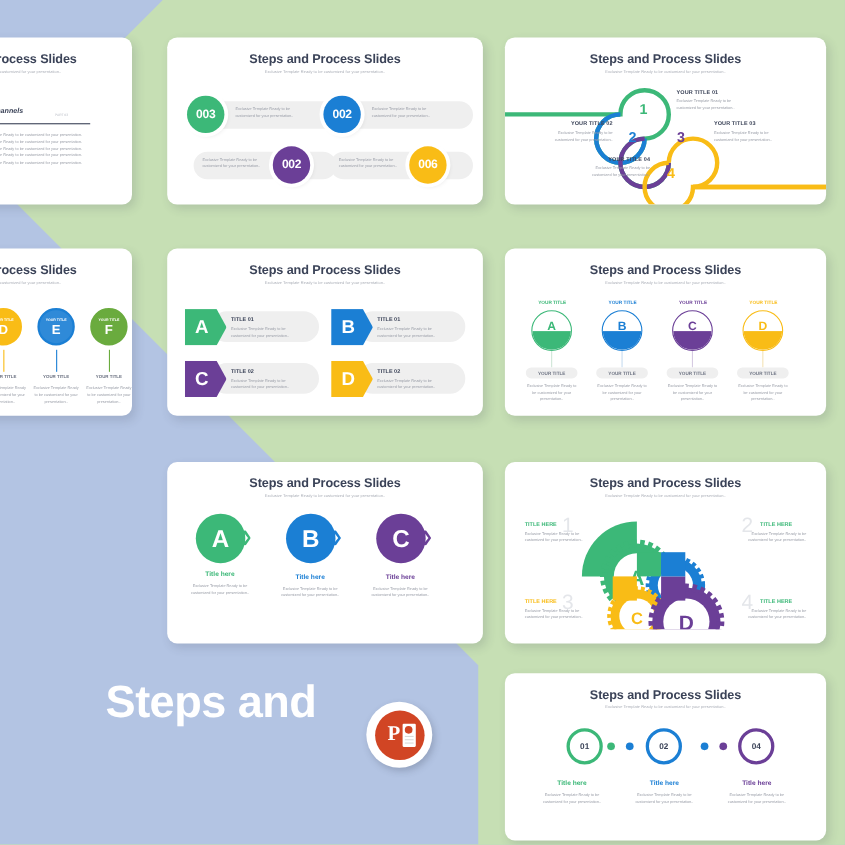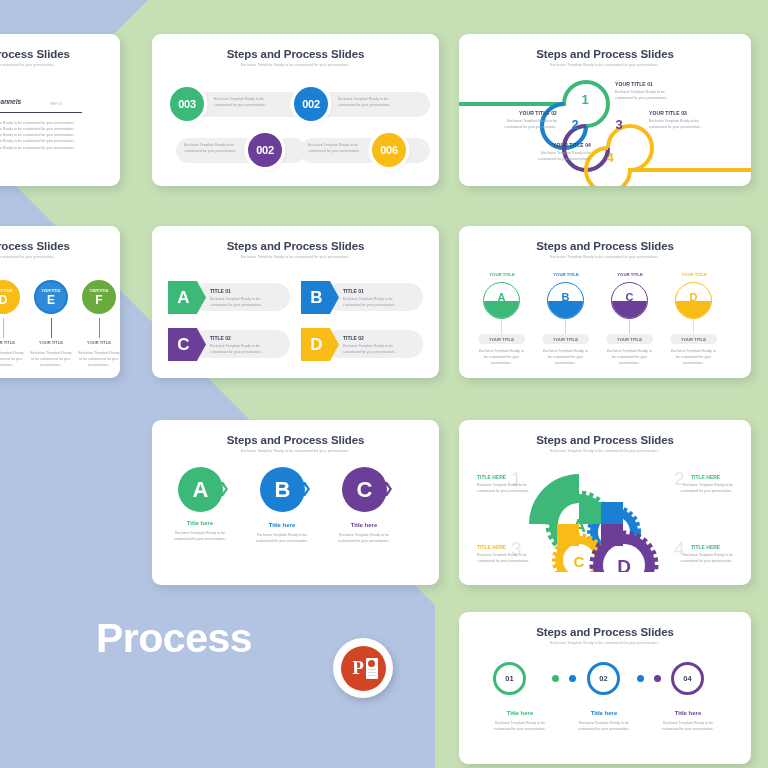--- a/index.html
+++ b/index.html
@@ -483,21 +483,21 @@
   <div class="gear-t" style="left:232px;top:124px;color:#3cb878;">TITLE HERE</div>
   <div class="tiny" style="position:absolute;left:218px;top:132px;width:56px;text-align:right;">Exclusive Template Ready to be customized for your presentation..</div>
 </div>
 
 <div class="slide" id="slide7">
   <div class="head">
     <div class="s-title">Steps and Process Slides</div>
     <div class="s-sub">Exclusive Template Ready to be customized for your presentation..</div>
   </div>
 
-  <div class="ring" style="left:34px;top:50px;border-color:#3cb878;">
+  <div class="ring" style="left:56px;top:50px;border-color:#3cb878;">
     <span>01</span>
   </div>
   <div class="dot" style="left:93px;top:63px;background:#3cb878;"></div>
   <div class="dot" style="left:110px;top:63px;background:#1b7fd4;"></div>
 
   <div class="ring" style="left:128px;top:50px;border-color:#1b7fd4;">
     <span>02</span>
   </div>
   <div class="dot" style="left:178px;top:63px;background:#1b7fd4;"></div>
   <div class="dot" style="left:195px;top:63px;background:#6b3f97;"></div>
@@ -510,21 +510,21 @@
   <div class="tiny-c" style="position:absolute;left:29px;top:108px;width:64px;">Exclusive Template Ready to be customized for your presentation..</div>
 
   <div class="r-t" style="left:105px;top:98px;color:#1b7fd4;">Title here</div>
   <div class="tiny-c" style="position:absolute;left:113px;top:108px;width:64px;">Exclusive Template Ready to be customized for your presentation..</div>
 
   <div class="r-t" style="left:189px;top:98px;color:#6b3f97;">Title here</div>
   <div class="tiny-c" style="position:absolute;left:197px;top:108px;width:64px;">Exclusive Template Ready to be customized for your presentation..</div>
 </div>
 
 <div id="hero">
-  <div>Process</div>
+  <div>Steps and</div>
 </div>
 
 <div id="ppt-badge">
   <div class="ring-o">
     <span class="pglyph">P</span>
     <span class="pdoc">
       <span class="pie"></span>
       <span class="ln" style="top:11px;"></span>
       <span class="ln" style="top:14px;"></span>
       <span class="ln" style="top:17px;"></span>

